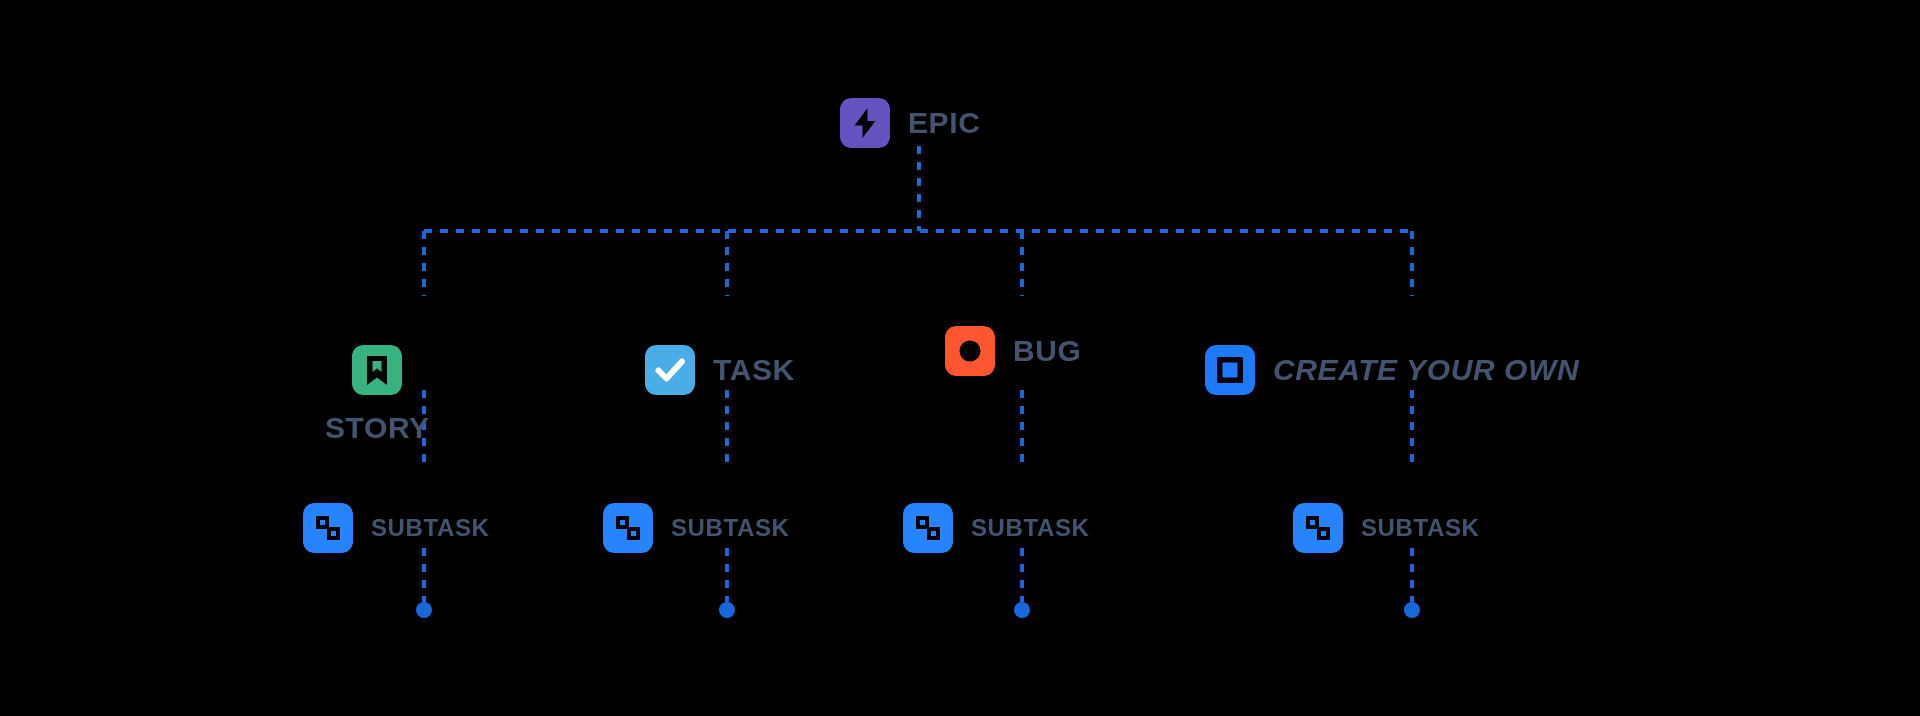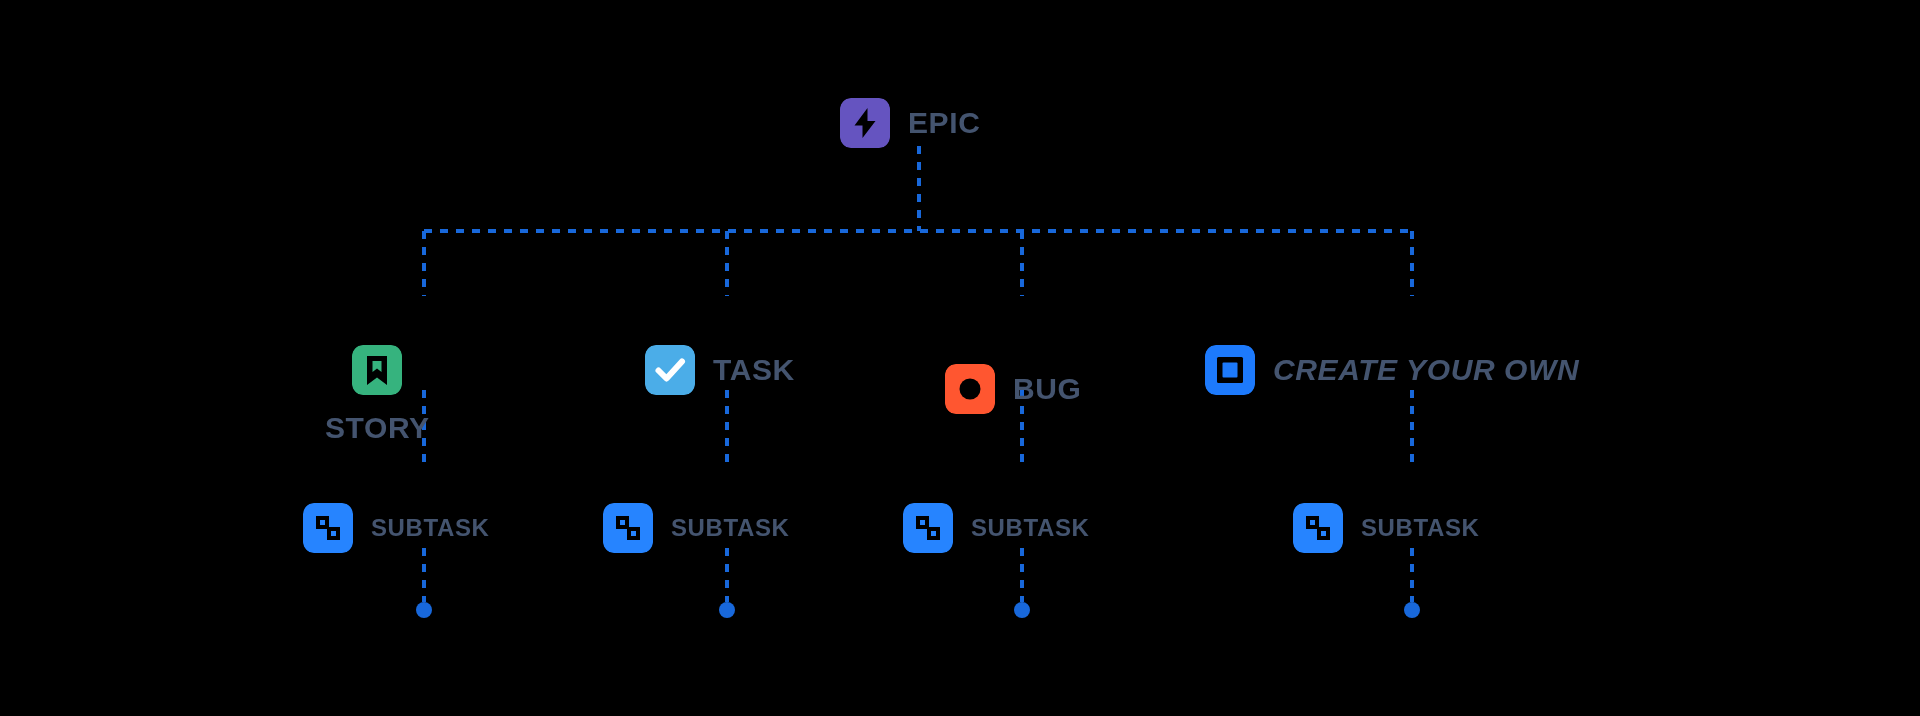--- a/index.html
+++ b/index.html
@@ -131,21 +131,21 @@
   <div class="node" style="left:645px; top:345px;">
     <span class="node-icon-wrap">
       <svg class="node-icon" viewBox="0 0 50 50" xmlns="http://www.w3.org/2000/svg">
         <rect x="0" y="0" width="50" height="50" rx="11" fill="#4BADE8"></rect>
         <path d="M13.5 25.5 L21.5 33.5 L37 16.5" stroke="#FFFFFF" stroke-width="6" fill="none" stroke-linecap="round" stroke-linejoin="round"></path>
       </svg>
     </span>
     <span class="node-label lvl2">TASK</span>
   </div>
 
-  <div class="node" style="left:945px; top:364px;">
+  <div class="node" style="left:945px; top:326px;">
     <span class="node-icon-wrap">
       <svg class="node-icon" viewBox="0 0 50 50" xmlns="http://www.w3.org/2000/svg">
         <rect x="0" y="0" width="50" height="50" rx="11" fill="#FF5630"></rect>
         <circle cx="25" cy="25" r="10.5" fill="#000000"></circle>
       </svg>
     </span>
     <span class="node-label lvl2">BUG</span>
   </div>
 
   <div class="node" style="left:1205px; top:345px;font-style:italic;">

